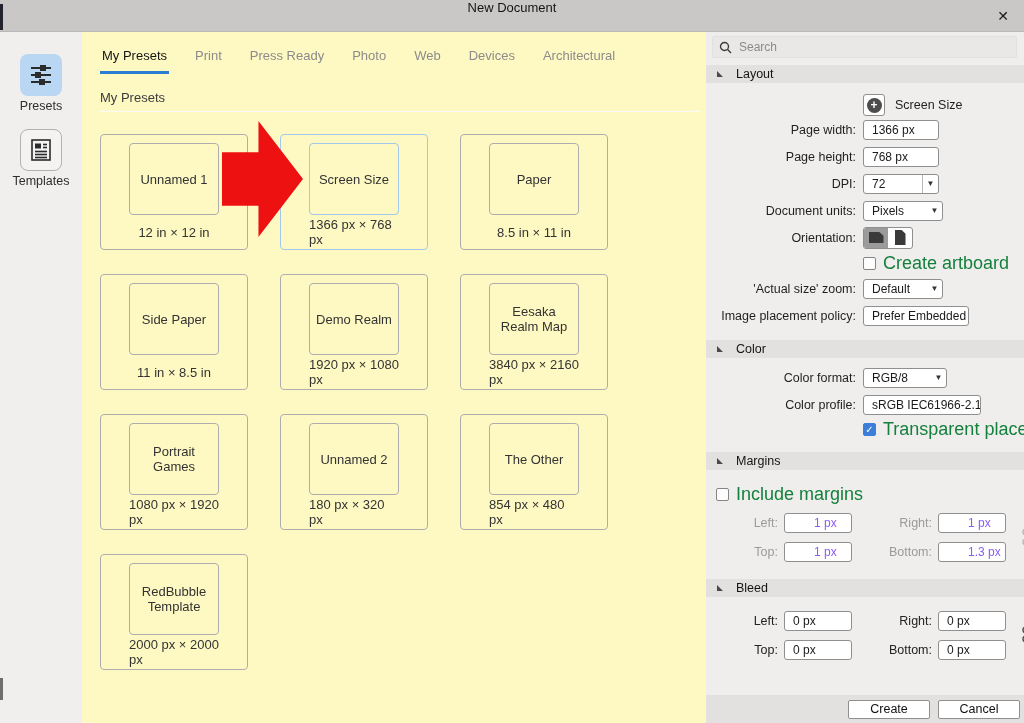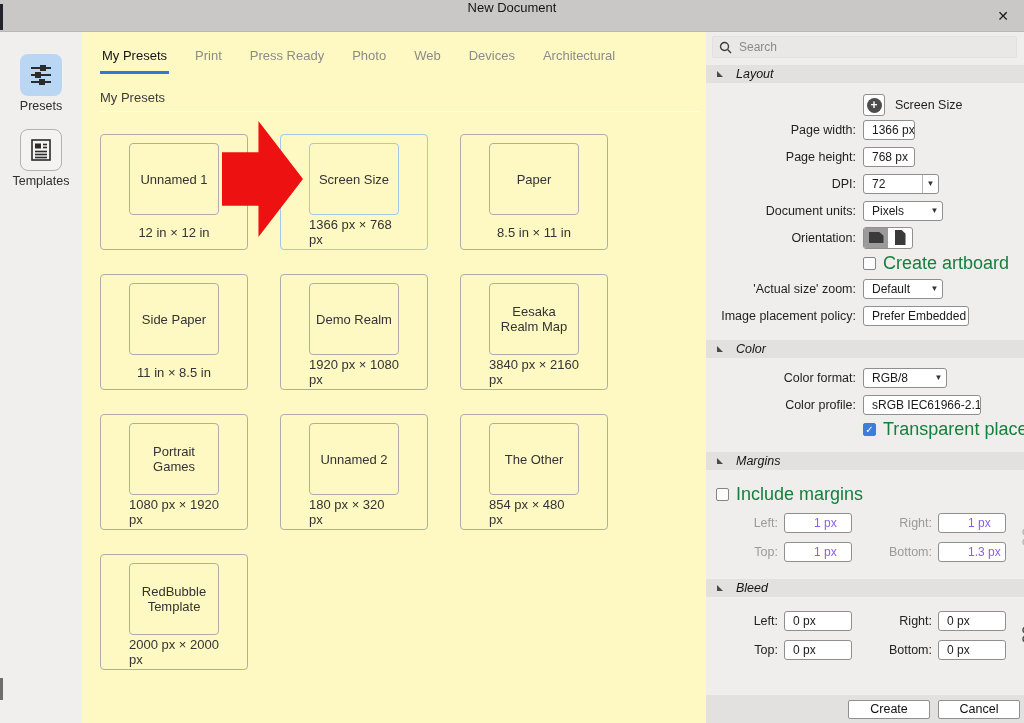--- a/index.html
+++ b/index.html
@@ -42,27 +42,27 @@
   .card.selected .thumb{border-color:#a3c7e8;}
   
   .red-arrow{position:absolute;left:222px;top:121px;width:81px;height:116px;background:#ee1111;z-index:10;
              clip-path:polygon(0 27%,45% 27%,45% 0,100% 50%,45% 100%,45% 73%,0 73%);}
   
   .inspector{width:318px;background:#efeeed;flex-shrink:0;display:flex;flex-direction:column;position:relative;}
   .searchbox{margin:4px 7px 0 6px;height:22px;background:#e9e8e7;border:1px solid #e2e1e0;border-radius:2px;
              display:flex;align-items:center;padding:0 6px;gap:5px;}
   .searchbox input{border:none;background:transparent;outline:none;font-size:12px;color:#333;flex:1;min-width:0;}
   .searchbox input::placeholder{color:#8b8a89;}
-  .sec-header{height:18px;background:#e2e1e0;display:flex;align-items:center;padding-left:11px;gap:13px;margin-top:7px;font-style:italic;}
+  .sec-header{height:18px;background:#e2e1e0;display:flex;align-items:center;padding-left:11px;gap:13px;margin-top:7px;}
   .expander{width:0;height:0;border-bottom:6px solid #4a4a4a;border-right:6px solid transparent;}
   .sec-title{font-size:12.5px;color:#141414;}
   .sec-content{padding:6px 6px 4px 0;}
   .row{display:grid;grid-template-columns:150px 1fr;column-gap:7px;align-items:center;height:27px;}
   .row .lbl{font-size:12.5px;color:#1f1f1f;text-align:right;white-space:nowrap;}
-  .field{width:52px;height:20px;border:1px solid #8f8f8f;border-radius:3px;background:#fff;
+  .field{width:76px;height:20px;border:1px solid #8f8f8f;border-radius:3px;background:#fff;
          font-size:12px;color:#1a1a1a;padding:0 0 0 8px;outline:none;}
   .combo{display:inline-flex;height:20px;border:1px solid #8f8f8f;border-radius:3px;background:#fff;
          align-items:center;overflow:hidden;cursor:default;}
   .combo .val{font-size:12px;color:#1a1a1a;padding:0 6px 0 8px;flex:1;white-space:nowrap;}
   .combo .sep{width:1px;height:100%;background:#b7b6b5;}
   .combo .arr{width:15px;display:flex;align-items:center;justify-content:center;font-size:8px;color:#333;}
   .addrow{display:flex;align-items:center;gap:10px;height:30px;padding-top:2px;}
   .plusbtn{width:22px;height:22px;background:#fff;border:1px solid #8f8f8f;border-radius:3px;
            display:flex;align-items:center;justify-content:center;cursor:default;}
   .pluscirc{width:15px;height:15px;border-radius:50%;background:#4c4c4c;color:#fff;font-size:12px;

